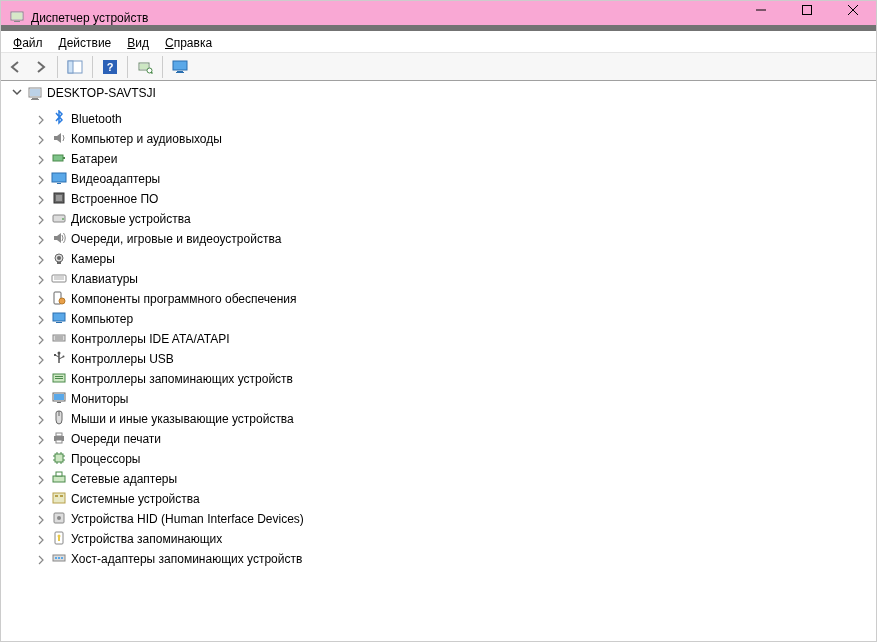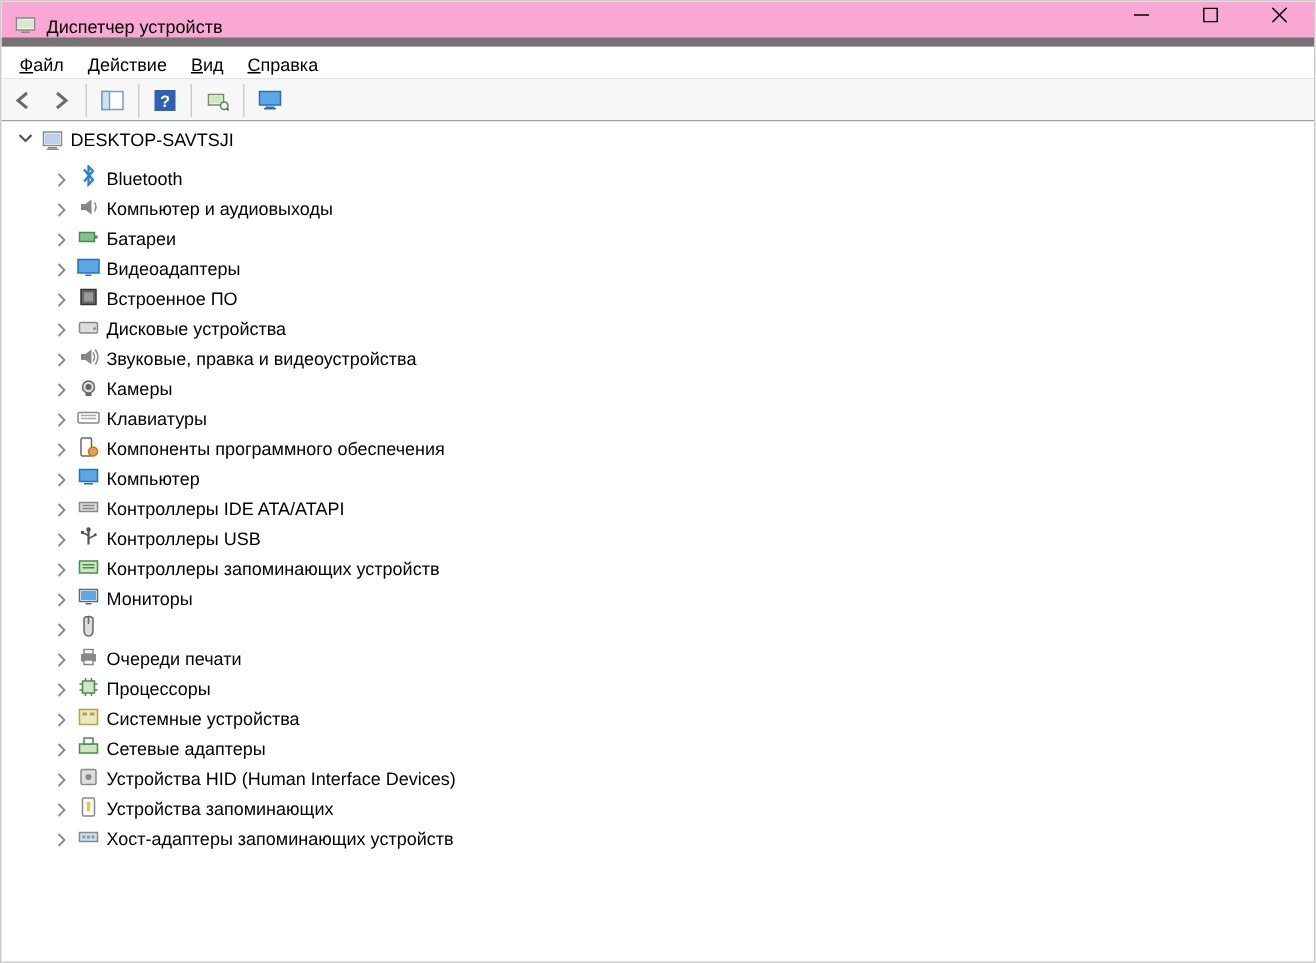--- a/index.html
+++ b/index.html
@@ -282,21 +282,21 @@
         <span class="expander">
           <svg width="10" height="10" viewBox="0 0 10 10">
             <path d="M3 1 L7 5 L3 9" fill="none" stroke="#888" stroke-width="1.2"></path>
           </svg>
         </span>
         <span class="node-icon">
           <svg width="16" height="16" viewBox="0 0 16 16">
             <use href="#ic-sound"></use>
           </svg>
         </span>
-        <span class="node-label">Звуковые, правка и видеоустройства</span>
+        <span class="node-label">Очереди, игровые и видеоустройства</span>
       </div>
       <div class="cat-row">
         <span class="expander">
           <svg width="10" height="10" viewBox="0 0 10 10">
             <path d="M3 1 L7 5 L3 9" fill="none" stroke="#888" stroke-width="1.2"></path>
           </svg>
         </span>
         <span class="node-icon">
           <svg width="16" height="16" viewBox="0 0 16 16">
             <use href="#ic-camera"></use>
@@ -399,20 +399,21 @@
         <span class="expander">
           <svg width="10" height="10" viewBox="0 0 10 10">
             <path d="M3 1 L7 5 L3 9" fill="none" stroke="#888" stroke-width="1.2"></path>
           </svg>
         </span>
         <span class="node-icon">
           <svg width="16" height="16" viewBox="0 0 16 16">
             <use href="#ic-mouse"></use>
           </svg>
         </span>
+        <span class="node-label">Мыши и иные указывающие устройства</span>
       </div>
       <div class="cat-row">
         <span class="expander">
           <svg width="10" height="10" viewBox="0 0 10 10">
             <path d="M3 1 L7 5 L3 9" fill="none" stroke="#888" stroke-width="1.2"></path>
           </svg>
         </span>
         <span class="node-icon">
           <svg width="16" height="16" viewBox="0 0 16 16">
             <use href="#ic-printer"></use>
@@ -434,37 +435,37 @@
         <span class="node-label">Процессоры</span>
       </div>
       <div class="cat-row">
         <span class="expander">
           <svg width="10" height="10" viewBox="0 0 10 10">
             <path d="M3 1 L7 5 L3 9" fill="none" stroke="#888" stroke-width="1.2"></path>
           </svg>
         </span>
         <span class="node-icon">
           <svg width="16" height="16" viewBox="0 0 16 16">
+            <use href="#ic-network"></use>
+          </svg>
+        </span>
+        <span class="node-label">Сетевые адаптеры</span>
+      </div>
+      <div class="cat-row">
+        <span class="expander">
+          <svg width="10" height="10" viewBox="0 0 10 10">
+            <path d="M3 1 L7 5 L3 9" fill="none" stroke="#888" stroke-width="1.2"></path>
+          </svg>
+        </span>
+        <span class="node-icon">
+          <svg width="16" height="16" viewBox="0 0 16 16">
             <use href="#ic-system"></use>
           </svg>
         </span>
         <span class="node-label">Системные устройства</span>
-      </div>
-      <div class="cat-row">
-        <span class="expander">
-          <svg width="10" height="10" viewBox="0 0 10 10">
-            <path d="M3 1 L7 5 L3 9" fill="none" stroke="#888" stroke-width="1.2"></path>
-          </svg>
-        </span>
-        <span class="node-icon">
-          <svg width="16" height="16" viewBox="0 0 16 16">
-            <use href="#ic-network"></use>
-          </svg>
-        </span>
-        <span class="node-label">Сетевые адаптеры</span>
       </div>
       <div class="cat-row">
         <span class="expander">
           <svg width="10" height="10" viewBox="0 0 10 10">
             <path d="M3 1 L7 5 L3 9" fill="none" stroke="#888" stroke-width="1.2"></path>
           </svg>
         </span>
         <span class="node-icon">
           <svg width="16" height="16" viewBox="0 0 16 16">
             <use href="#ic-hid"></use>

